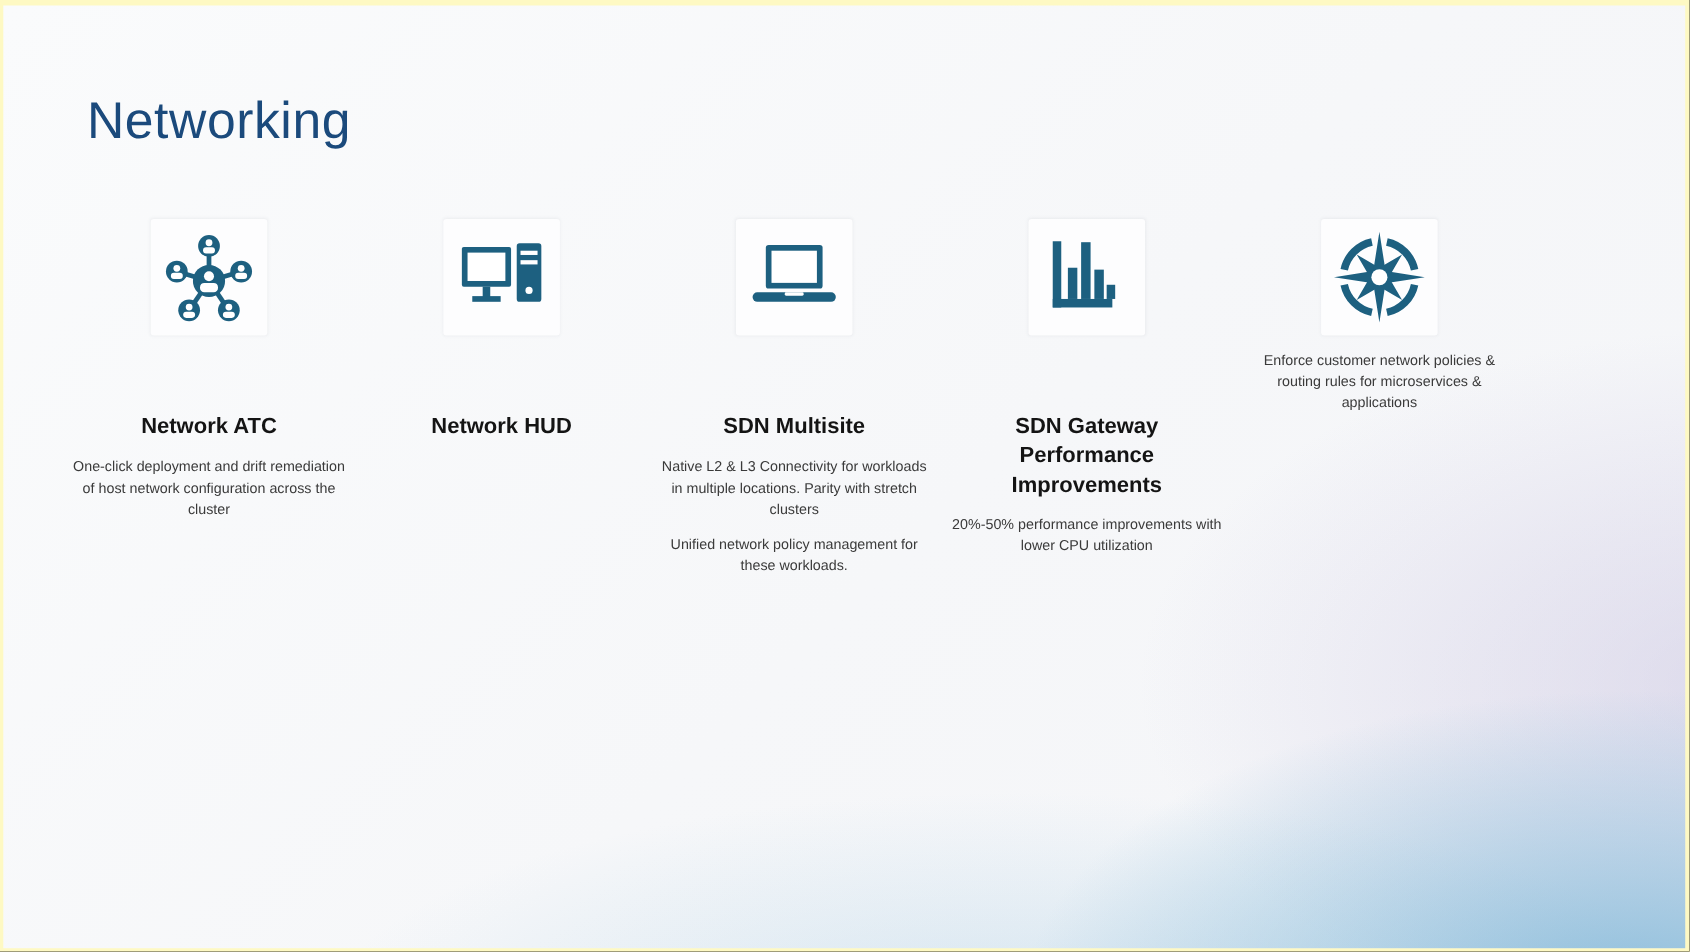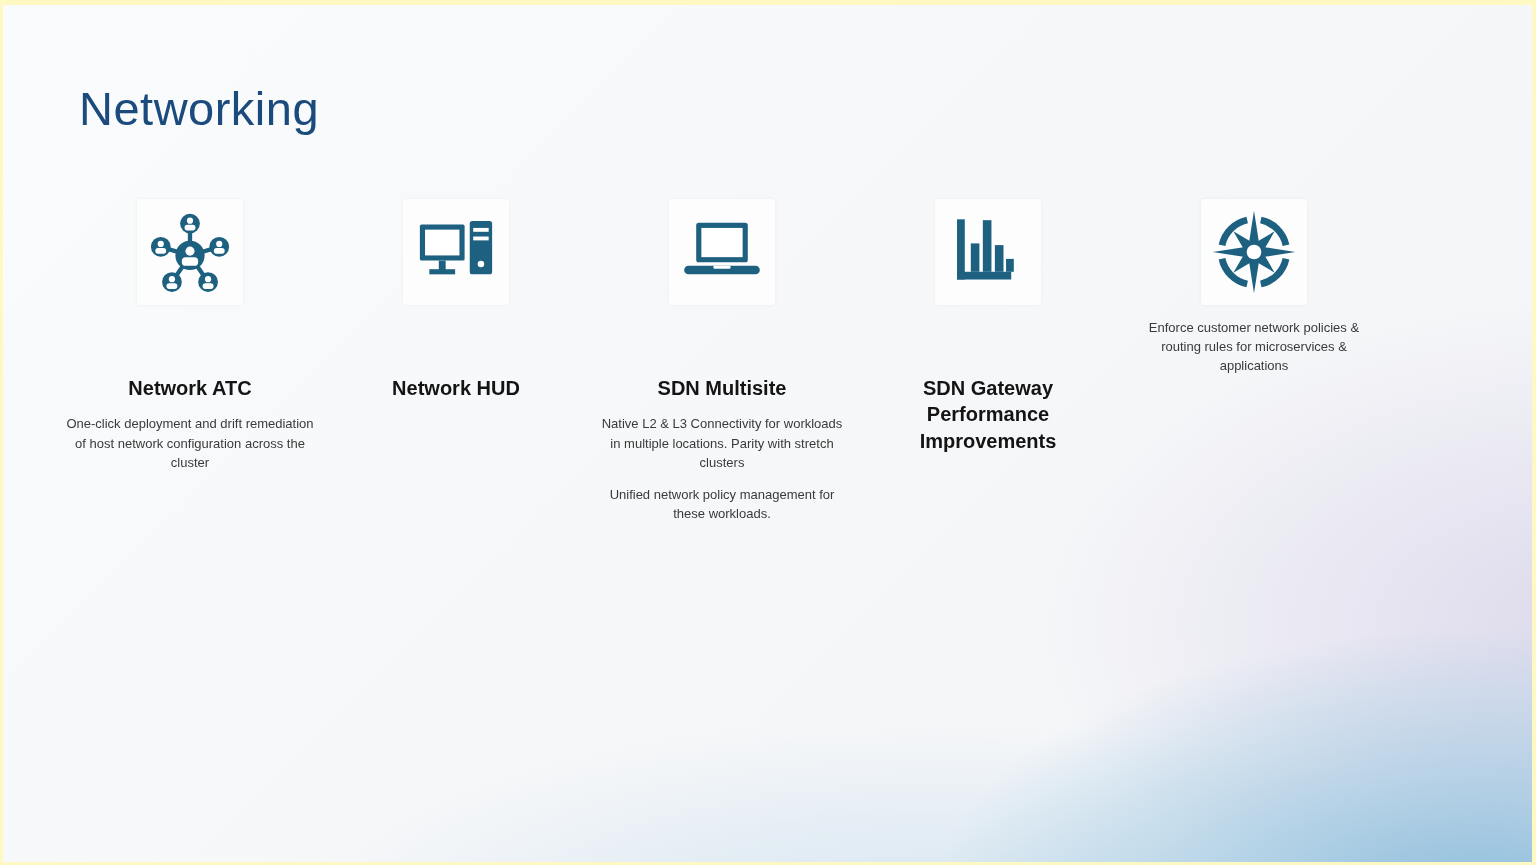--- a/index.html
+++ b/index.html
@@ -165,20 +165,21 @@
           <svg viewBox="0 0 100 100">
             <rect class="ic" x="14" y="12" width="9" height="70"></rect>
             <rect class="ic" x="14" y="73" width="63" height="9"></rect>
             <rect class="ic" x="30" y="40" width="10" height="33"></rect>
             <rect class="ic" x="44" y="13" width="10" height="60"></rect>
             <rect class="ic" x="58" y="42" width="10" height="31"></rect>
             <rect class="ic" x="71" y="58" width="9" height="15"></rect>
           </svg>
         </div>
         <h3 class="col-title">SDN Gateway Performance Improvements</h3>
+        <p>20%-50% performance improvements with lower CPU utilization</p>
 
       </div>
 
       <div class="column">
         <div class="icon-tile">
           <svg viewBox="0 0 100 100">
             <g class="ic-stroke" stroke-width="8">
               <path d="M 87.2 57.9 A 38 38 0 0 1 57.9 87.2"></path>
               <path d="M 42.1 87.2 A 38 38 0 0 1 12.8 57.9"></path>
               <path d="M 12.8 42.1 A 38 38 0 0 1 42.1 12.8"></path>

